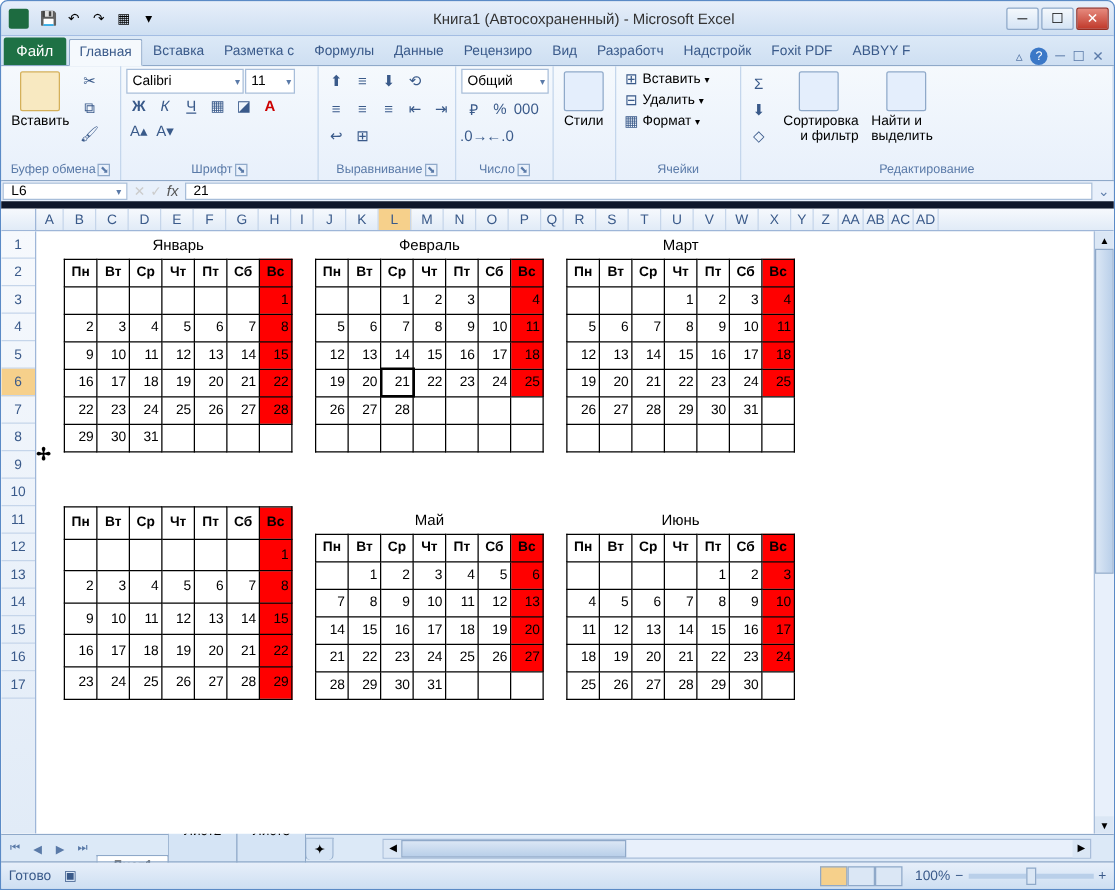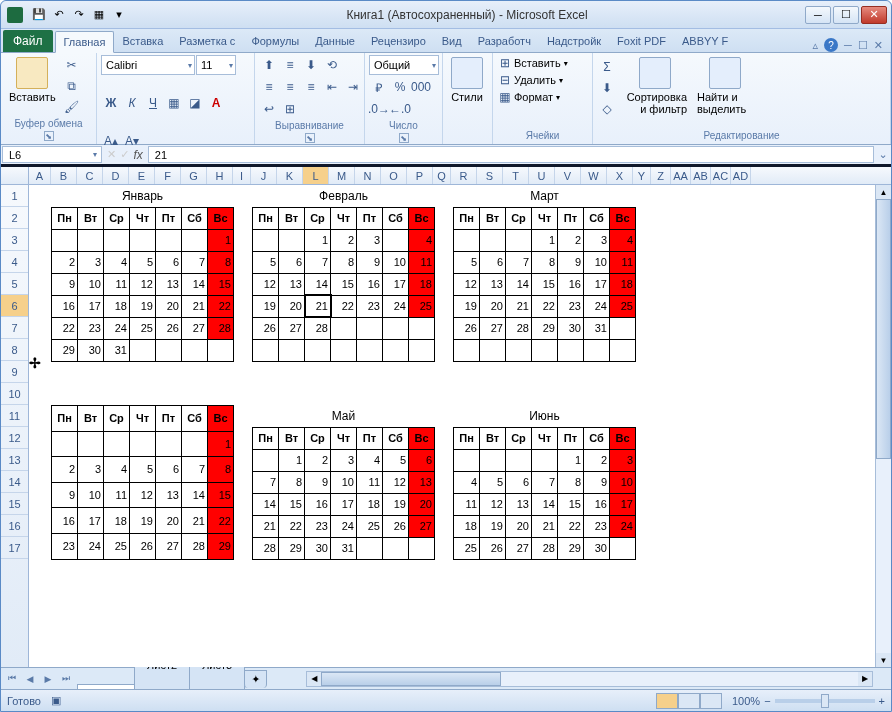--- a/index.html
+++ b/index.html
@@ -14,30 +14,30 @@
 .titlebar .win-btn.close { background: linear-gradient(#e68a7e,#c0392b); border-color: #962d22; color: #fff; }
 .ribbon-tabs { height: 24px; display: flex; align-items: flex-end; background: linear-gradient(#dce9f7,#cedff2); padding-left: 2px; border-bottom: 1px solid #8fa9c9; }
 .file-tab { background: #1e7145; color: #fff; padding: 4px 10px; font-size: 12px; border-radius: 2px 2px 0 0; margin-right: 2px; cursor: pointer; }
 .tab { padding: 4px 8px; font-size: 11px; color: #3a5a8a; cursor: pointer; }
 .tab.active { background: #f5f9fd; border: 1px solid #8fa9c9; border-bottom: 1px solid #f5f9fd; border-radius: 2px 2px 0 0; margin-bottom: -1px; }
 .tab-right { margin-left: auto; display: flex; align-items: center; gap: 6px; padding-right: 8px; }
 .help-icon { width: 14px; height: 14px; background: #3b78c7; color: #fff; border-radius: 50%; display: flex; align-items: center; justify-content: center; font-size: 10px; cursor: pointer; }
 .ribbon { height: 92px; background: linear-gradient(#f5f9fd,#e8f0fb); border-bottom: 1px solid #8fa9c9; display: flex; font-size: 11px; }
 .group { border-right: 1px solid #c4d6ec; padding: 2px 4px; display: flex; flex-direction: column; }
 .group-body { flex: 1; display: flex; gap: 2px; align-items: flex-start; }
-.group-label { text-align: center; font-size: 10px; color: #5a7aa8; padding: 1px 0; display: flex; align-items: center; justify-content: center; gap: 2px; flex-direction: column; }
+.group-label { text-align: center; font-size: 10px; color: #5a7aa8; padding: 1px 0; display: flex; align-items: center; justify-content: center; gap: 2px; }
 .group-label .launcher { width: 10px; height: 10px; border: 1px solid #8fa9c9; font-size: 8px; display: flex; align-items: center; justify-content: center; cursor: pointer; }
 .big-btn { display: flex; flex-direction: column; align-items: center; padding: 2px 4px; cursor: pointer; gap: 2px; }
 .big-btn .icn { width: 32px; height: 32px; background: #f8e9c1; border: 1px solid #d4b05a; border-radius: 2px; }
 .col { display: flex; flex-direction: column; gap: 1px; }
 .row { display: flex; gap: 1px; align-items: center; }
 .btn { width: 20px; height: 20px; border: 1px solid transparent; display: flex; align-items: center; justify-content: center; cursor: pointer; font-size: 12px; color: #3a5a8a; }
 .combo { height: 20px; border: 1px solid #a7bdd9; background: #fff; padding: 0 14px 0 4px; font-size: 11px; display: flex; align-items: center; position: relative; cursor: pointer; }
 .combo::after { content: '▾'; position: absolute; right: 2px; font-size: 8px; color: #5a7aa8; }
-.formula-bar { height: 22px; background: #e8f0fb; border-bottom: 3px solid #0f172a; display: flex; align-items: stretch; }
+.formula-bar { height: 22px; background: #e8f0fb; border-bottom: 6px solid #0f172a; display: flex; align-items: stretch; }
 .name-box { width: 100px; border: 1px solid #a7bdd9; background: #fff; display: flex; align-items: center; padding: 0 18px 0 6px; position: relative; margin: 1px; }
 .name-box::after { content: '▾'; position: absolute; right: 4px; font-size: 8px; color: #5a7aa8; }
 .fx-btns { display: flex; align-items: center; padding: 0 4px; gap: 4px; color: #888; }
 .fx { font-style: italic; font-size: 12px; cursor: pointer; color: #555; }
 .formula-input { flex: 1; border: 1px solid #a7bdd9; background: #fff; margin: 1px; padding: 0 6px; display: flex; align-items: center; }
 .grid-area { flex: 1; display: flex; flex-direction: column; background: #fff; overflow: hidden; position: relative; }
 .col-headers { display: flex; height: 18px; background: linear-gradient(#f6f9fd,#e1ebf7); border-bottom: 1px solid #9eb6d8; }
 .corner { width: 28px; border-right: 1px solid #9eb6d8; background: linear-gradient(#f6f9fd,#e1ebf7); }
 .ch { border-right: 1px solid #c5d5ea; text-align: center; font-size: 11px; color: #3a5a8a; line-height: 18px; cursor: pointer; }
 .ch.sel { background: #f6d08b; }
@@ -132,21 +132,21 @@
           <div class="btn">🖌</div>
         </div>
       </div>
       <div class="group-label">
           <span>Буфер обмена</span>
           <span class="launcher">⬊</span>
         </div>
     </div>
     <div class="group" style="width:158px">
       <div class="group-body">
-          <div class="col" style="gap:18px">
+          <div class="col" style="gap:0">
         <div class="row">
           <div class="combo" style="width:94px">
                 <span>Calibri</span>
               </div>
           <div class="combo" style="width:40px">
                 <span>11</span>
               </div>
         </div>
         <div class="row">
           <div class="btn">

